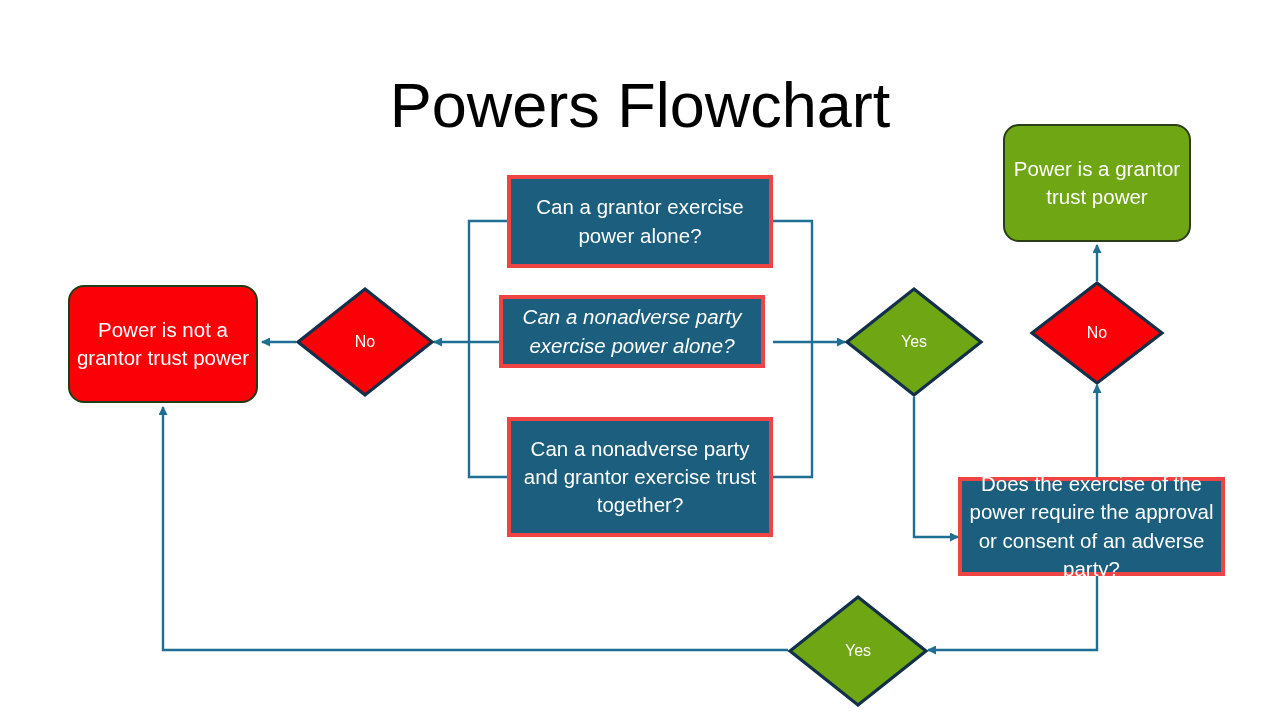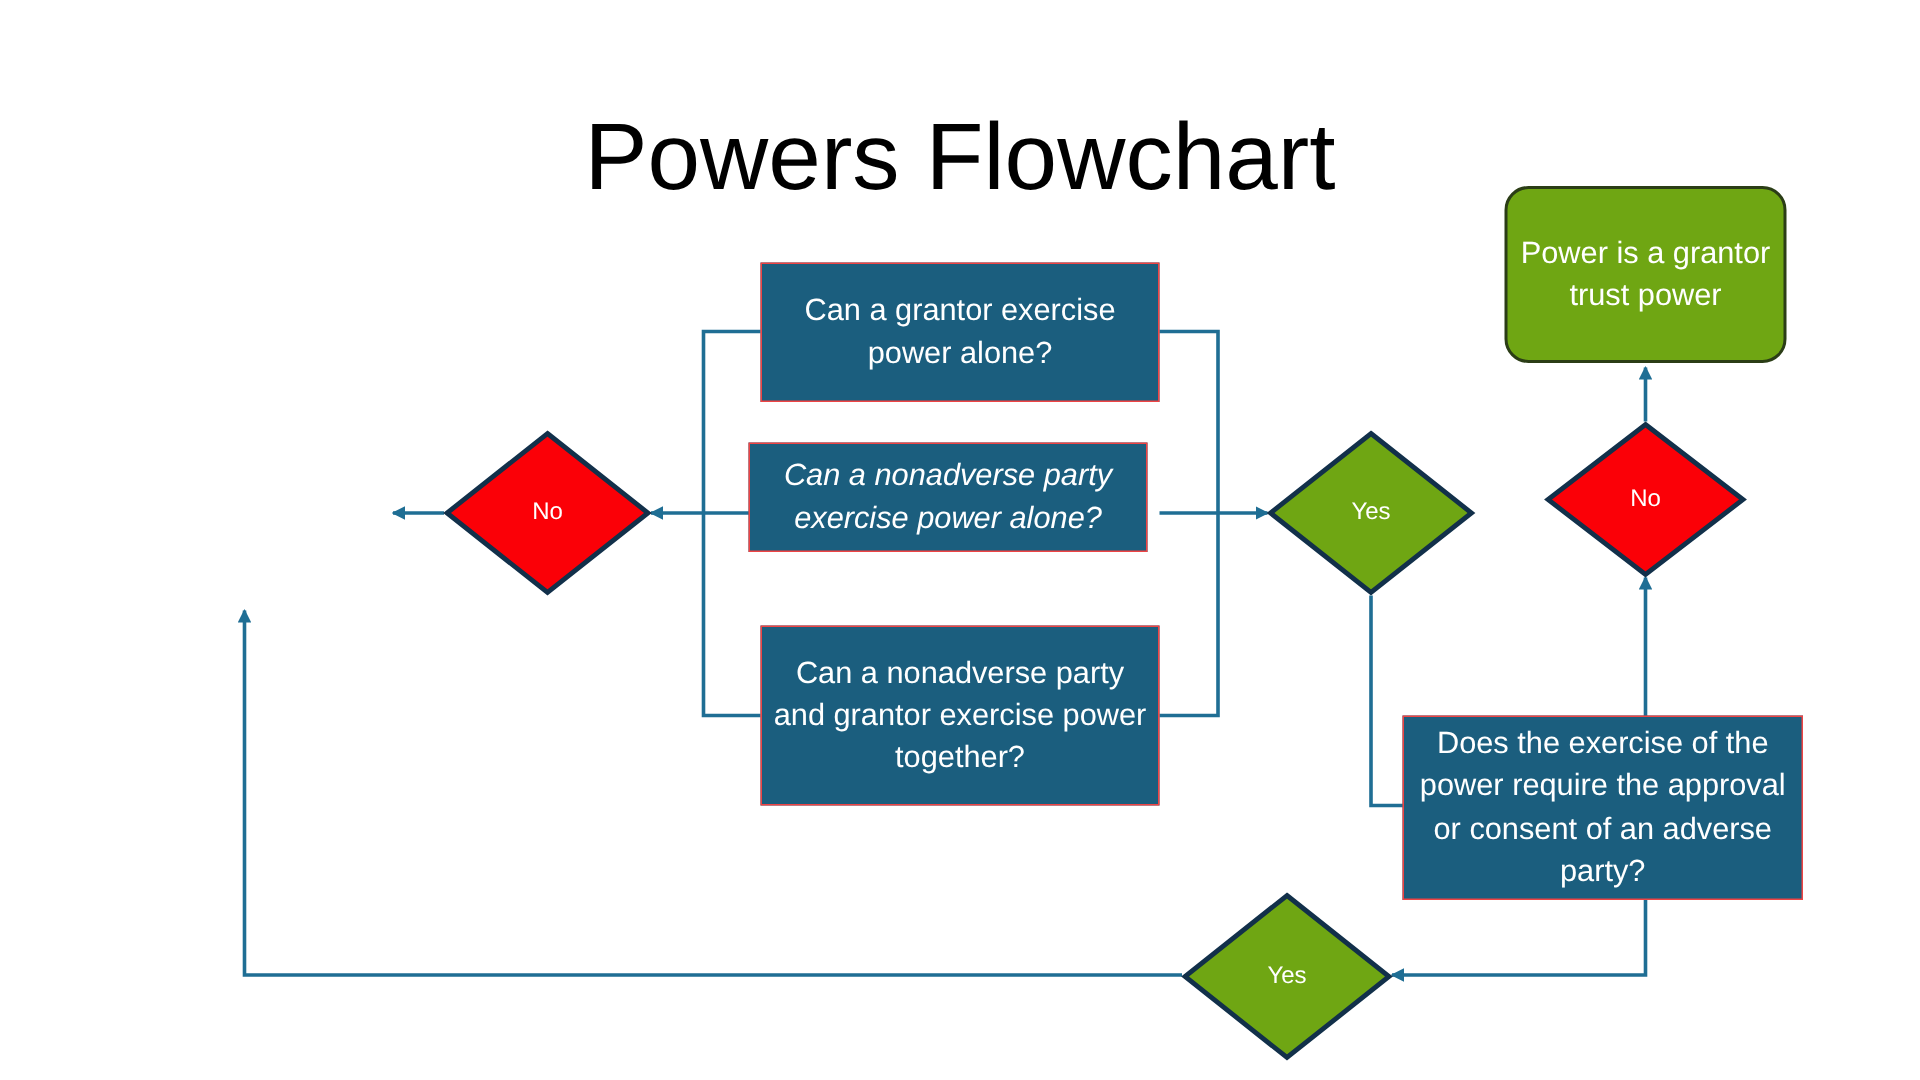--- a/index.html
+++ b/index.html
@@ -59,21 +59,21 @@
   .node > .node-label {
     display: block;
     width: 100%;
     padding: 0 6px;
     box-sizing: border-box;
   }
 
   
   .process {
     background: #1B5E7E;
-    border: 1px solid #ef4444;
+    border: 4px solid #ef4444;
     font-size: 20.5px;
     line-height: 1.38;
   }
 
   
   .term {
     border-radius: 16px;
     font-size: 20.5px;
     line-height: 1.38;
   }
@@ -153,27 +153,30 @@
 
   <div class="node process" style="left:507px; top:175px; width:266px; height:93px;">
     <span class="node-label">Can a grantor exercise power alone?</span>
   </div>
 
   <div class="node process" style="left:499px; top:295px; width:266px; height:73px;font-style:italic;">
     <span class="node-label">Can a nonadverse party exercise power alone?</span>
   </div>
 
   <div class="node process" style="left:507px; top:417px; width:266px; height:120px;">
-    <span class="node-label">Can a nonadverse party and grantor exercise power together?</span>
-  </div>
-
-  <div class="node process" style="left:935px; top:477px; width:267px; height:123px;">
+    <span class="node-label">Can a nonadverse party and grantor exercise trust together?</span>
+  </div>
+
+  <div class="node process" style="left:958px; top:477px; width:267px; height:99px;">
     <span class="node-label">Does the exercise of the power require the approval or consent of an adverse party?</span>
   </div>
 
+  <div class="node term term-red" style="left:68px; top:285px; width:190px; height:118px;">
+    <span class="node-label">Power is not a grantor trust power</span>
+  </div>
 
   <div class="node term term-green" style="left:1003px; top:124px; width:188px; height:118px;">
     <span class="node-label">Power is a grantor trust power</span>
   </div>
 
   <div class="diamond" style="left:296px; top:287px; width:138px; height:110px;">
     <svg width="138" height="110" viewBox="0 0 138 110">
       <polygon points="69,2 136,55 69,108 2,55" fill="#FB0007" stroke="#12304A" stroke-width="3.2"></polygon>
     </svg>
     <span class="dlabel">No</span>

